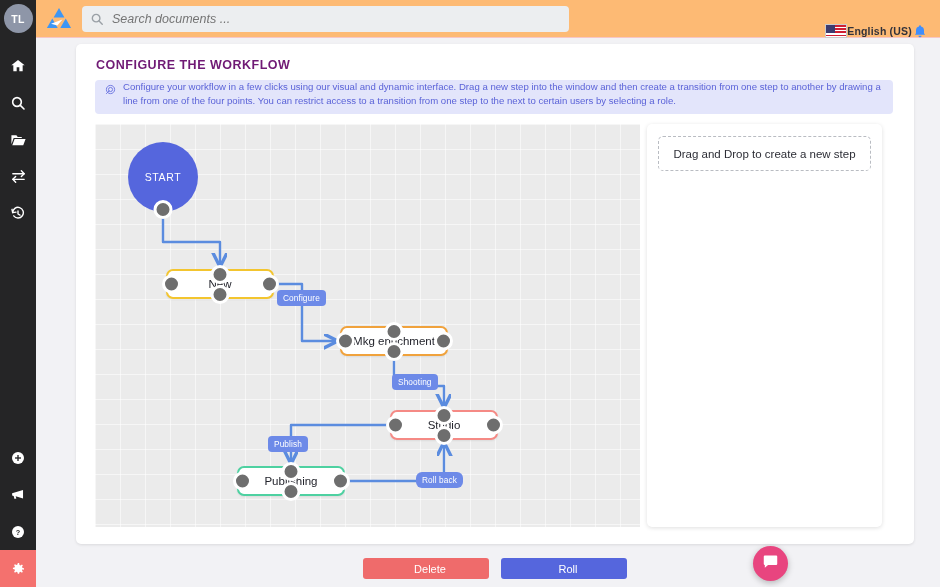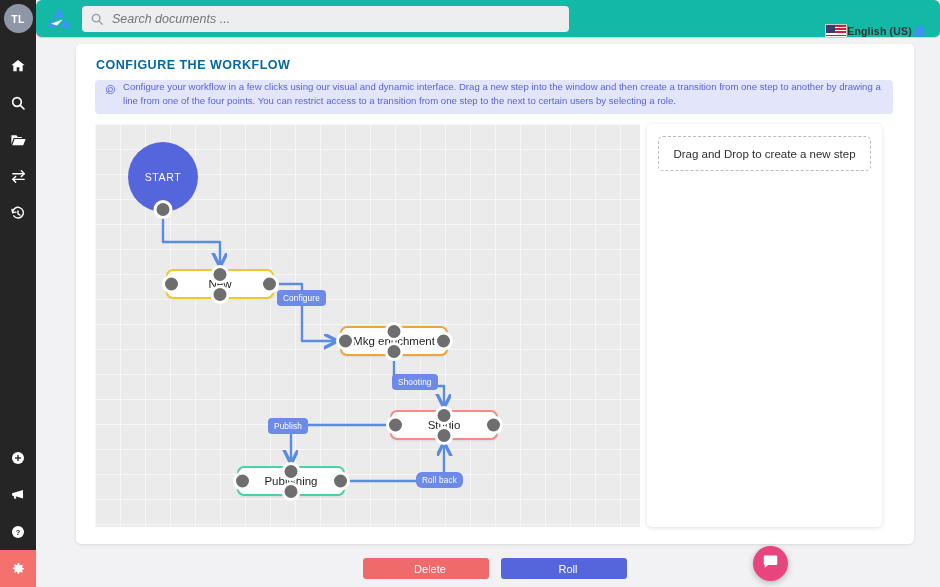--- a/index.html
+++ b/index.html
@@ -33,23 +33,23 @@
   .nav-icon svg { display: block; }
   .nav-spacer { flex: 1 1 auto; }
   .nav-icon.active {
     background: #f4716e;
   }
 
   
   .topbar {
     position: absolute; left: 36px; top: 0;
     width: 904px; height: 38px;
-    background: #14b8a6;
+    background: #fdba74;
     border-bottom: 1.5px solid #f7c6c6;
-    display: flex; align-items: center; border-radius: 6px;
+    display: flex; align-items: center;
   }
   .logo { width: 46px; display: flex; align-items: center; justify-content: center; }
   .search-wrap {
     position: relative;
     width: 487px; height: 26px;
     background: #eceef0; border-radius: 4px;
     display: flex; align-items: center;
     padding: 0 8px;
   }
   .search-icon { color: #9aa0a6; display: flex; align-items: center; margin-right: 8px; }
@@ -83,21 +83,21 @@
   
   .card {
     position: absolute; left: 76px; top: 44px;
     width: 838px; height: 500px;
     background: #ffffff;
     border-radius: 5px;
     box-shadow: 0 1px 3px rgba(0,0,0,.10);
   }
   .page-title {
     position: absolute; left: 20px; top: 14px;
-    font-size: 12.5px; font-weight: bold; color: #0369a1;
+    font-size: 12.5px; font-weight: bold; color: #701a75;
     letter-spacing: .5px;
   }
   .banner {
     position: absolute; left: 19px; top: 36px;
     width: 798px; min-height: 34px;
     background: #e3e5fb; border-radius: 4px;
     display: flex; align-items: flex-start;
     padding: 0 10px;
   }
   .banner-icon { color: #6b74e0; margin-right: 7px; flex: 0 0 auto; margin-top: 1px; }
@@ -384,21 +384,21 @@
       <div class="node" style="left:142px; top:342px; width:108px; height:30px; border:2px solid #4ed1a1;">
         <span>Publishing</span>
         <span class="port t"></span>
         <span class="port r"></span>
         <span class="port b"></span>
         <span class="port l"></span>
       </div>
 
       <div class="tlabel" style="left:182px; top:166px;">Configure</div>
       <div class="tlabel" style="left:297px; top:250px;">Shooting</div>
-      <div class="tlabel" style="left:173px; top:294px;">Publish</div>
+      <div class="tlabel" style="left:173px; top:312px;">Publish</div>
       <div class="tlabel" style="left:321px; top:348px;border-radius:6px;">Roll back</div>
     </div>
 
     <aside class="side-panel">
       <div class="dropzone">Drag and Drop to create a new step</div>
     </aside>
   </section>
 
   <div class="footer">
     <button class="btn delete">Delete</button>

